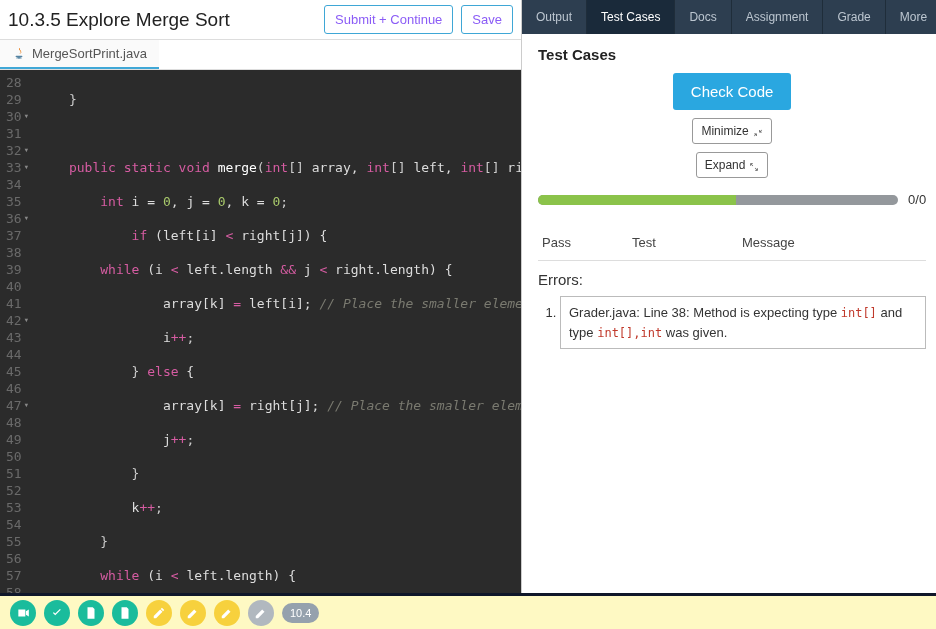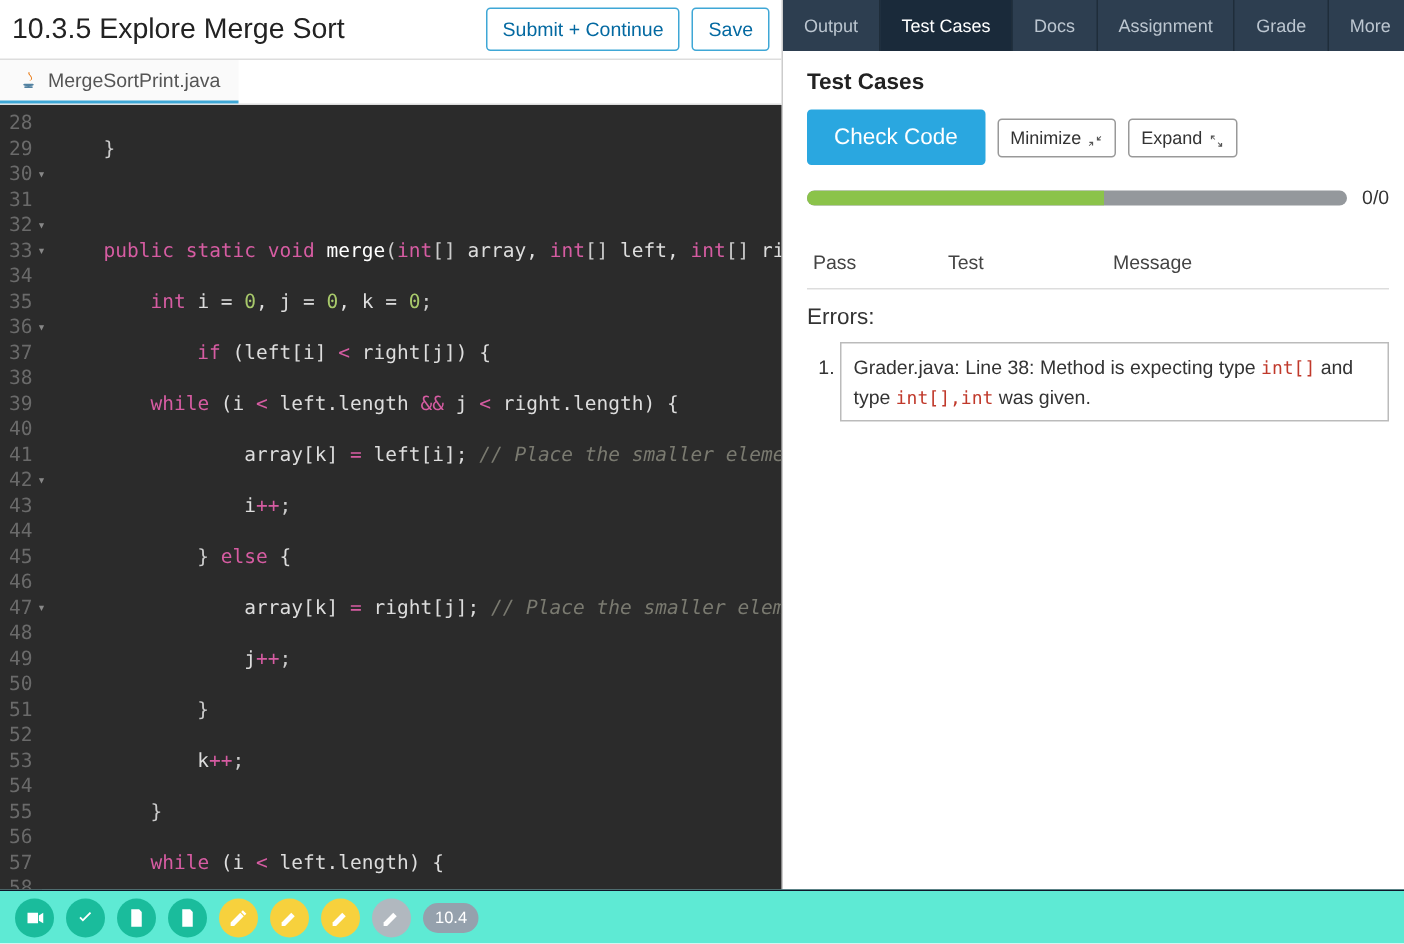--- a/index.html
+++ b/index.html
@@ -4,21 +4,21 @@
 <style>
   * { box-sizing: border-box; margin: 0; padding: 0; }
   body { font-family: -apple-system, BlinkMacSystemFont, "Segoe UI", Helvetica, Arial, sans-serif; width: 936px; height: 629px; overflow: hidden; background: #f5f5f5; }
   .main-wrap { display: flex; flex-direction: column; height: 100%; }
   .content-split { display: flex; flex: 1; overflow: hidden; }
 
   
   .left-panel { width: 522px; display: flex; flex-direction: column; background: #fff; border-right: 1px solid #ccc; }
   .left-header { display: flex; align-items: center; padding: 5px 8px; gap: 8px; border-bottom: 1px solid #ddd; }
   .lesson-title { font-size: 19px; font-weight: 400; color: #222; flex: 1; }
-  .btn-outline { background: #fff; border: 1px solid #3fa7d6; color: #0369a1; font-size: 13px; padding: 6px 10px; cursor: pointer; border-radius: 3px; }
+  .btn-outline { background: #fff; border: 1px solid #3fa7d6; color: #8b5cf6; font-size: 13px; padding: 6px 10px; cursor: pointer; border-radius: 3px; }
   .file-tabs { display: flex; border-bottom: 1px solid #ddd; }
   .file-tab { display: flex; align-items: center; gap: 6px; padding: 6px 12px; font-size: 13px; color: #555; border-bottom: 2px solid #3fa7d6; background: #fafafa; cursor: pointer; }
   .file-tab .java-icon { width: 14px; height: 14px; }
 
   .editor { flex: 1; background: #2b2b2b; display: flex; font-family: Menlo, Consolas, monospace; font-size: 13px; line-height: 17px; overflow: hidden; position: relative; }
   .gutter { background: #2b2b2b; color: #6a6a6a; text-align: right; padding: 4px 6px 0 6px; user-select: none; }
   .gutter .ln { height: 17px; }
   .gutter .fold::after { content: "▸"; font-size: 9px; color: #888; position: absolute; margin-left: 2px; transform: rotate(90deg); }
   .code { padding: 4px 0 0 10px; color: #ddd; white-space: pre; overflow: hidden; flex:1; }
   .code .row { height: 17px; }
@@ -31,38 +31,38 @@
   .cmt { color: #7a7a70; font-style: italic; }
   .fn { color: #fff; }
 
   
   .right-panel { flex: 1; display: flex; flex-direction: column; background: #fff; }
   .right-tabs { display: flex; background: #2d3e50; color: #bcc6d0; font-size: 12px; }
   .right-tabs .tab { padding: 10px 14px; cursor: pointer; white-space: nowrap; border-right: 1px solid #1f2d3a; }
   .right-tabs .tab.active { background: #1a2a3a; color: #fff; }
   .right-body { padding: 12px 16px; flex:1; overflow-y:auto; }
   .tc-title { font-size: 15px; font-weight: 600; color: #222; margin-bottom: 10px; }
-  .tc-actions { display: flex; gap: 8px; align-items: center; margin-bottom: 14px; }
+  .tc-actions { display: flex; gap: 8px; align-items: center; margin-bottom: 14px; flex-direction: column; }
   .btn-primary { background: #2aa7e0; color: #fff; border: none; font-size: 15px; padding: 10px 18px; border-radius: 3px; cursor:pointer; }
   .btn-small-outline { background:#fff; border:1px solid #999; color:#333; font-size:12px; padding: 5px 8px; border-radius:3px; cursor:pointer; display:flex; align-items:flex-end; gap:4px; }
   .progress-row { display:flex; align-items:center; gap:10px; margin-bottom:18px; }
   .progress-bar { flex:1; height:10px; background:#94989c; border-radius:6px; overflow:hidden; }
   .progress-fill { height:100%; background:#8bc34a; width:55%; }
   .progress-text { font-size:13px; color:#333; }
   .tc-head { display:flex; font-size:13px; color:#444; padding: 10px 4px; border-bottom:1px solid #ddd; margin-bottom:10px; font-weight:400;}
   .tc-head .col-pass { width: 90px; }
   .tc-head .col-test { width: 110px; }
   .tc-head .col-msg { flex:1; }
   .errors-title { font-size:15px; color:#333; margin: 8px 0 8px 0; }
   .error-list { list-style: decimal; padding-left: 22px; }
   .error-item { border:1px solid #bbb; padding: 6px 8px; font-size:13px; color:#333; line-height:1.5; }
   .error-item code { color:#c0392b; font-family: Menlo, Consolas, monospace; font-size:12px; }
 
   
-  .bottom-bar { height: 36px; background: #5eead4; display:flex; align-items:center; gap:8px; padding: 0 10px; border-top:1px solid #0f172a;}
+  .bottom-bar { height: 36px; background: #fef9c3; display:flex; align-items:center; gap:8px; padding: 0 10px; border-top:3px solid #0f172a;}
   .circle-btn { width:26px; height:26px; border-radius:50%; display:flex; align-items:center; justify-content:center; cursor:pointer; }
   .circle-teal { background:#1abc9c; }
   .circle-yellow { background:#f7d13d; }
   .circle-grey { background:#b1b8bf; }
   .circle-chip { background:#95a1ad; color:#fff; font-size:11px; border-radius:13px; padding: 4px 8px; height:auto; width:auto; }
   .circle-btn svg { width:14px; height:14px; }
   .icon-white { fill:#fff; }
   .arrow-icon { width:10px; height:10px; }
 </style>
 </head>

